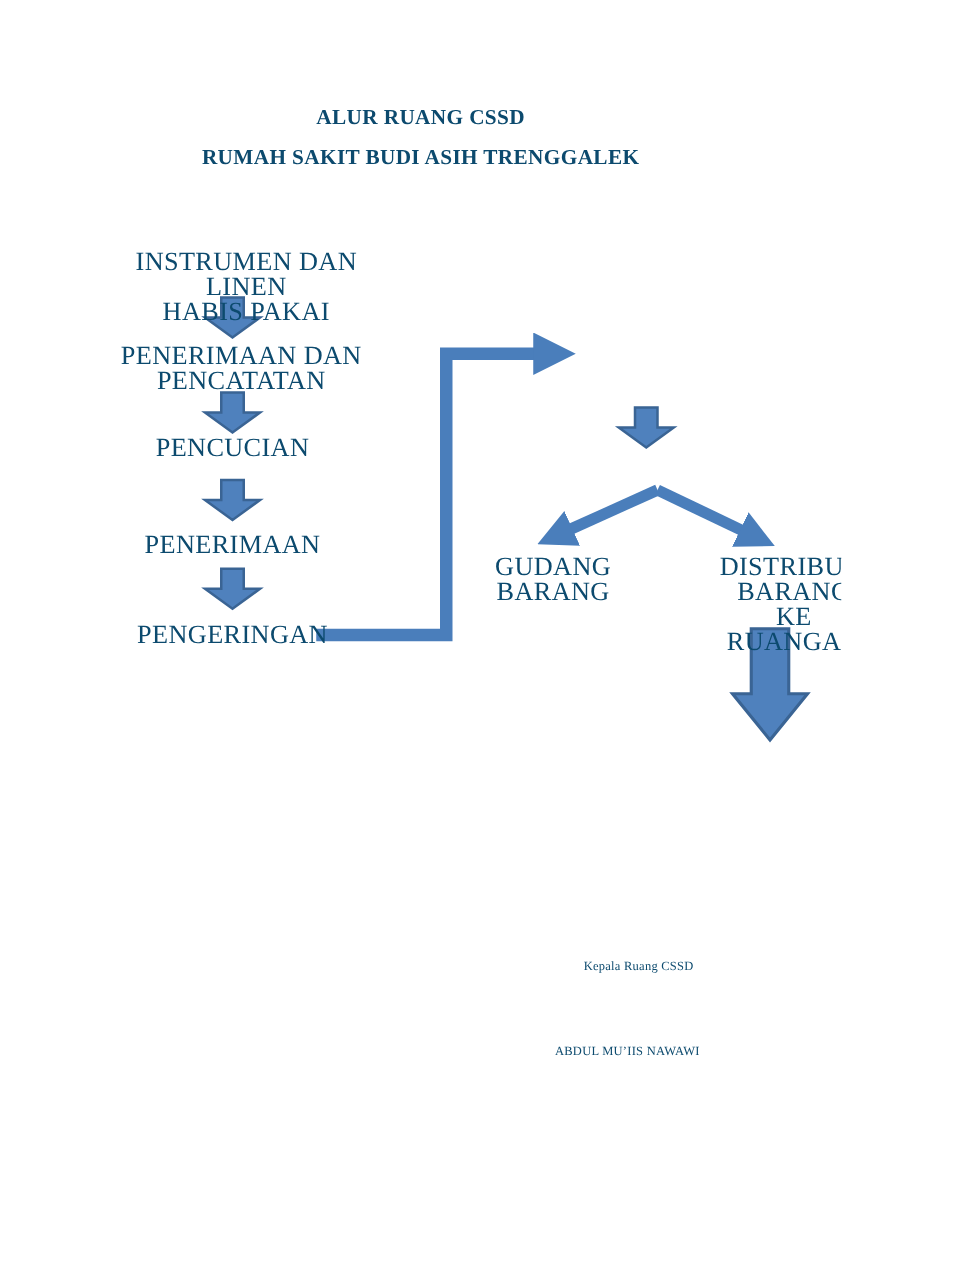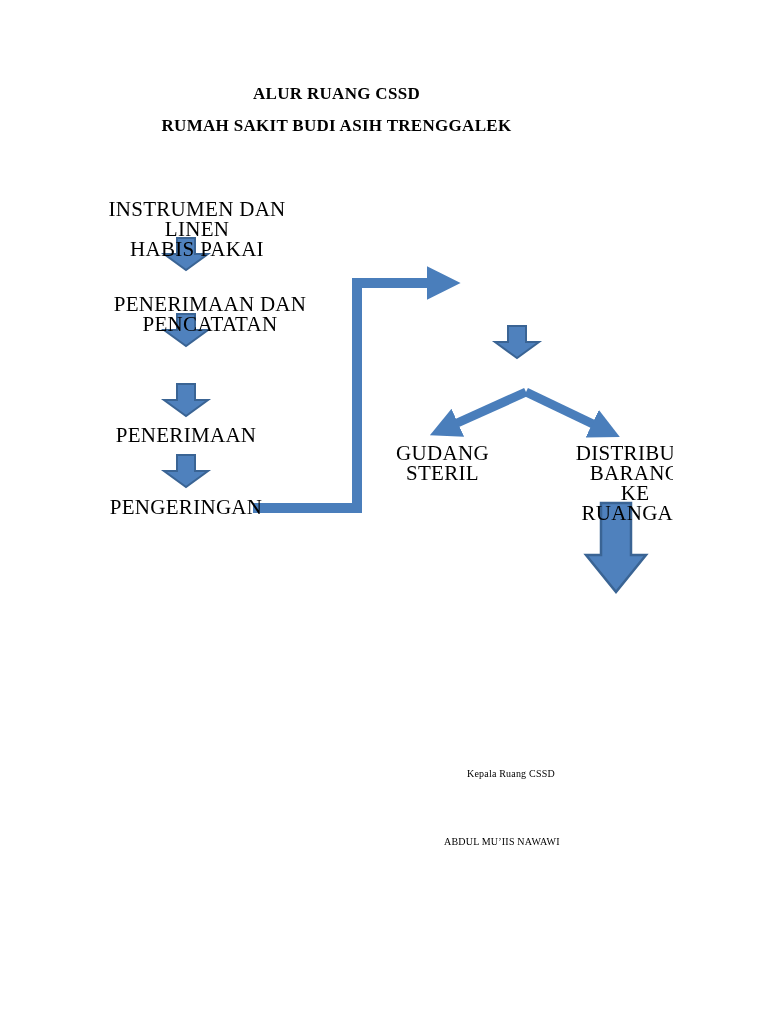--- a/index.html
+++ b/index.html
@@ -3,21 +3,21 @@
 <meta charset="utf-8">
 <style>
   html, body { margin: 0; padding: 0; background: #ffffff; }
   .page {
     position: relative;
     width: 673px;
     height: 1024px;
     background: #ffffff;
     overflow: hidden;
     font-family: "Liberation Serif", "DejaVu Serif", serif;
-    color: #000000;
+    color: #0c4a6e;
   }
   .abs { position: absolute; }
   .title {
     left: 0; right: 0;
     text-align: center;
     font-weight: bold;
     font-size: 17px;
     letter-spacing: 0.3px;
     white-space: pre-line;
   }
@@ -62,31 +62,32 @@
 
     <line x1="526" y1="392" x2="455" y2="424" stroke-width="9" marker-end="url(#ah)" stroke="#4a7ebb"></line>
     <line x1="526" y1="392" x2="595" y2="425" stroke-width="9" marker-end="url(#ah)" stroke="#4a7ebb"></line>
 
     <polygon points="601,503 631,503 631,555 646,555 616,592 586,555 601,555" stroke-width="2.5" fill="#4f81bd" stroke="#3a6494"></polygon>
   </svg>
 
   <div class="abs node center" style="left:87px; top:199px; width:220px;">INSTRUMEN DAN LINEN
 HABIS PAKAI</div>
 
-  <div class="abs node center" style="left:105px; top:274px; width:210px;margin-top:20px;">PENERIMAAN DAN
+  <div class="abs node center" style="left:88px; top:274px; width:210px;">PENERIMAAN DAN
 PENCATATAN</div>
 
+  <div class="abs node center" style="left:86px; top:348px; width:200px;">PENCUCIAN</div>
 
   <div class="abs node center" style="left:86px; top:425px; width:200px;">PENERIMAAN</div>
 
   <div class="abs node center" style="left:86px; top:497px; width:200px;">PENGERINGAN</div>
 
 
 
-  <div class="abs node center" style="left:360px; top:443px; width:165px;">GUDANG STERIL</div>
+  <div class="abs node center" style="left:360px; top:443px; width:165px;">GUDANG BARANG</div>
 
   <div class="abs node left-align" style="left:570px; top:443px; width:130px;text-align:center;">DISTRIBUSI
 BARANG
 KE RUANGAN</div>
 
   <div class="abs sig" style="left:467px; top:768px;">Kepala Ruang CSSD</div>
 
   <div class="abs sig" style="left:444px; top:836px;">ABDUL MU’IIS NAWAWI</div>
 
 </div>

